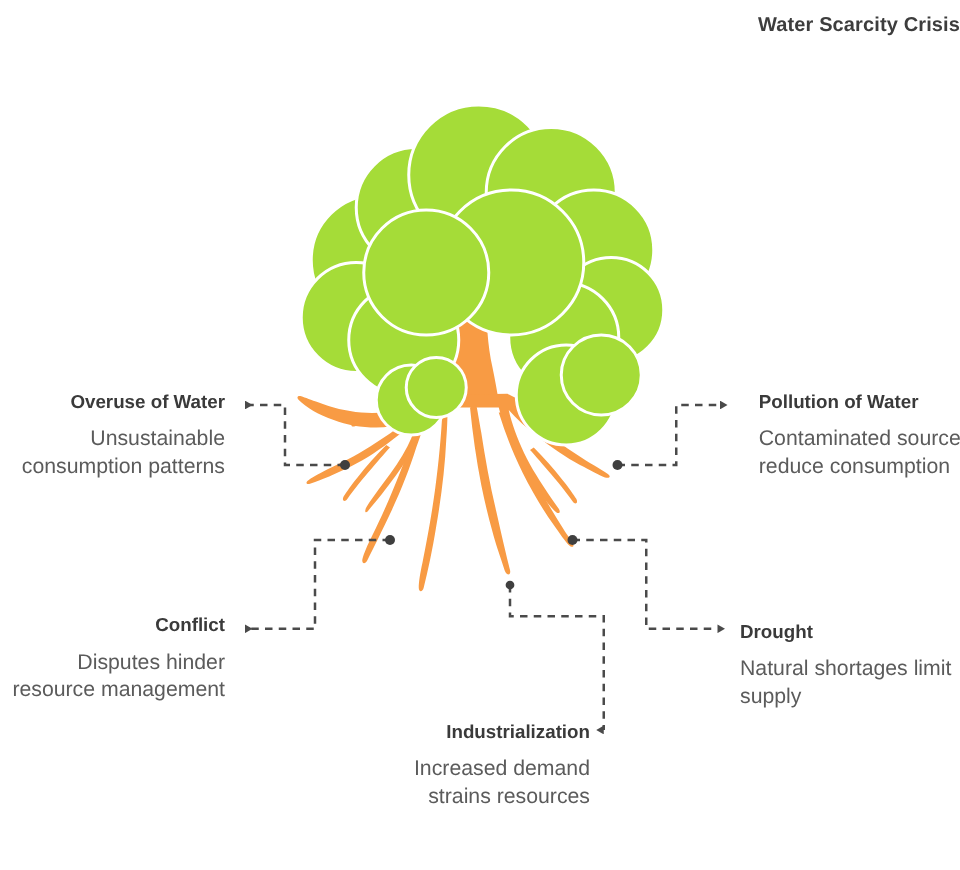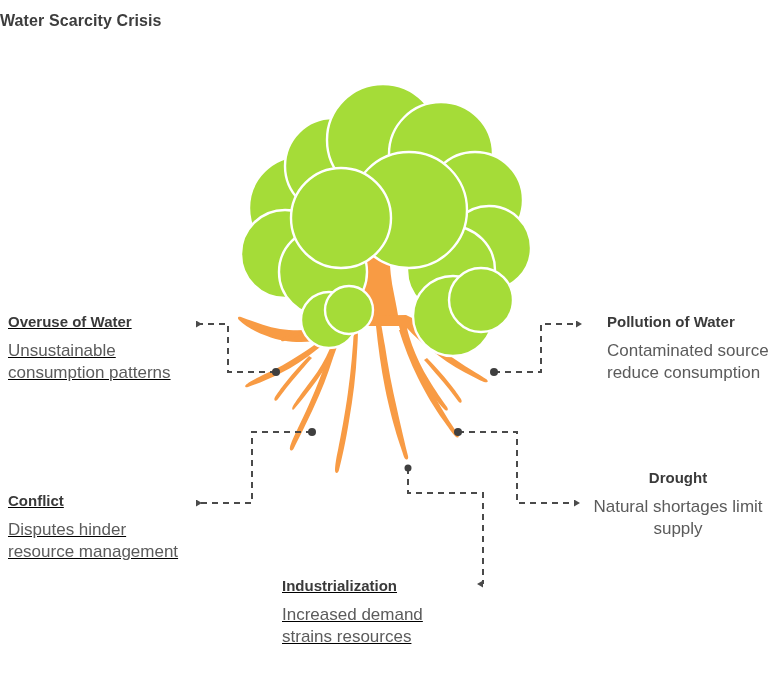--- a/index.html
+++ b/index.html
@@ -23,21 +23,21 @@
     width: 768px;
     height: 696px;
   }
 
   
   #page-title {
     position: absolute;
     top: 12px;
     left: 0;
     width: 768px;
-    text-align: left;
+    text-align: right;
     font-size: 16px;
     font-weight: bold;
     color: #3d3d3d;
     letter-spacing: 0.1px;
   }
 
   
   #tree-graphic {
     position: absolute;
     left: 213px;
@@ -58,27 +58,27 @@
     line-height: 19px;
     white-space: nowrap;
   }
   .branch-desc {
     font-size: 17px;
     font-weight: normal;
     color: #5b5b5b;
     line-height: 22px;
     margin-top: 9px;
   }
-  .align-right { text-align: left; text-decoration: underline; }
+  .align-right { text-align: right; }
   .align-left  { text-align: left; }
 
   #branch-overuse        { left: 8px;   top: 312px; width: 172px; }
   #branch-conflict       { left: 8px;   top: 491px; width: 172px; }
   #branch-pollution      { left: 607px; top: 312px; width: 172px; }
-  #branch-drought        { left: 592px; top: 468px; width: 172px; text-align: center; }
+  #branch-drought        { left: 592px; top: 496px; width: 172px; }
   #branch-industrial     { left: 282px; top: 576px; width: 190px; }
 
   
   #connector-layer {
     position: absolute;
     inset: 0;
     width: 768px;
     height: 696px;
   }
 </style>

